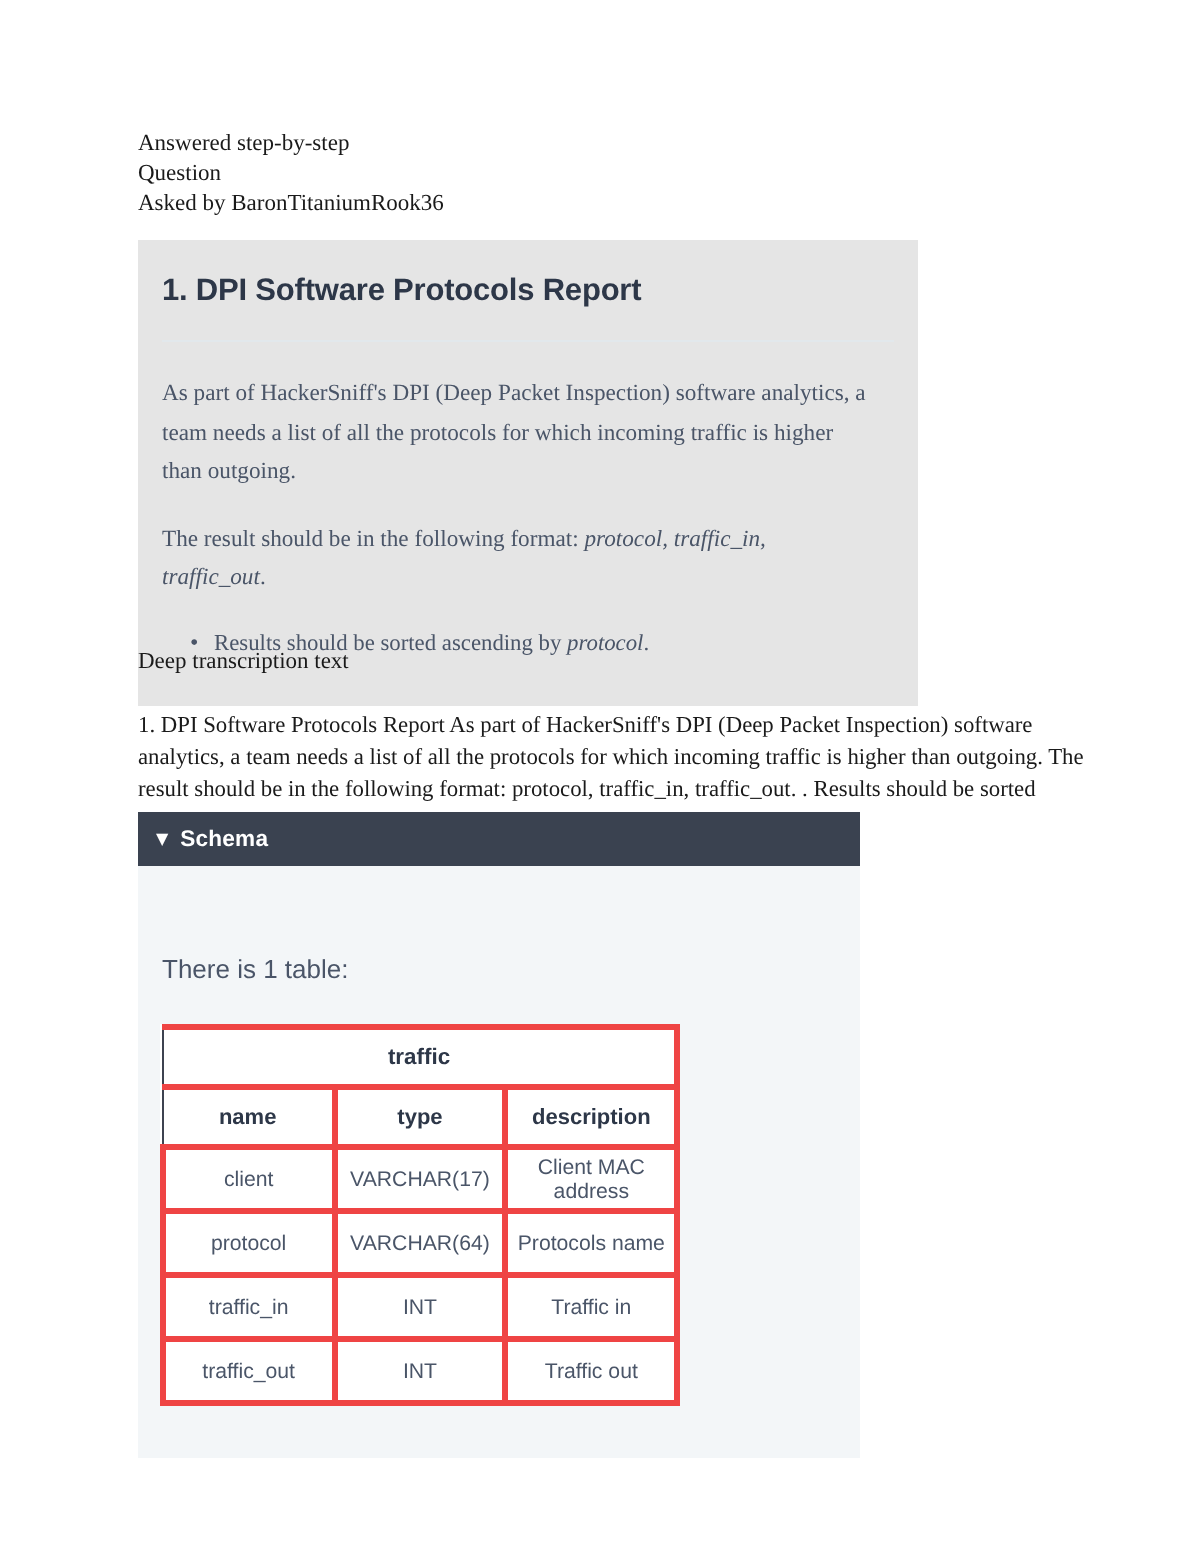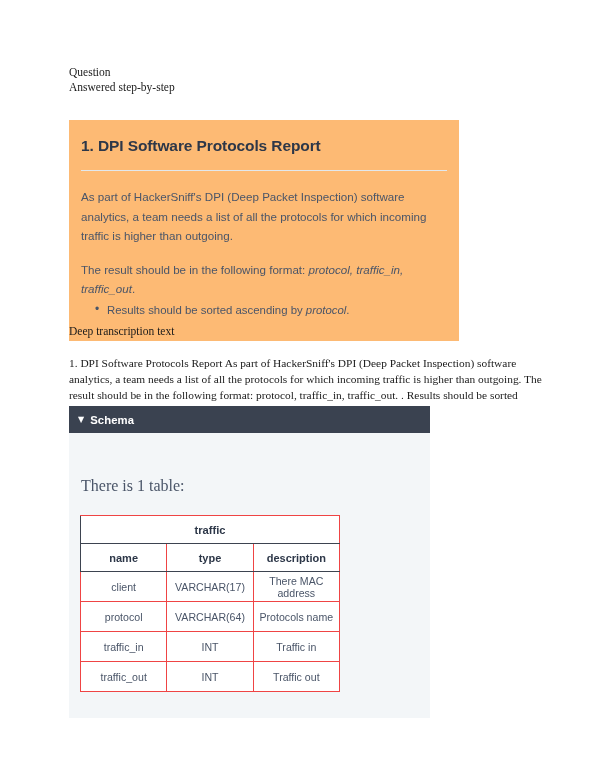--- a/index.html
+++ b/index.html
@@ -35,47 +35,47 @@
     color: #1a1a1a;
   }
   .meta div { white-space: nowrap; }
 
   
   .qcard {
     position: absolute;
     left: 69px;
     top: 120px;
     width: 390px;
-    background: #fdba74;
+    background: #e5e5e5;
     padding: 0;
   }
   .qcard-title {
     font-family: "Liberation Sans", sans-serif;
     font-size: 15.5px;
     font-weight: bold;
     color: #2d3748;
     padding: 17px 22px 15px 12px;
     letter-spacing: -0.1px;
   }
   .qcard-divider {
     height: 1px;
     background: #e2e8ec;
     margin: 0 12px 0 12px;
   }
   .qcard-body {
     padding: 16px 22px 14px 12px;
-    font-family: Liberation Sans, sans-serif;
+    font-family: Liberation Serif, serif;
     font-size: 11.6px;
     line-height: 19.5px;
     color: #4a5568;
   }
   .qcard-body p {
     margin: 0 0 14px 0;
   }
-  .qcard-body p.last { margin-bottom: 2px; }
+  .qcard-body p.last { margin-bottom: 14px; }
   .qcard-body em {
     font-style: italic;
   }
   .qcard-list {
     margin: 0;
     padding: 0 0 8px 26px;
     list-style: none;
   }
   .qcard-list li {
     position: relative;
@@ -137,40 +137,40 @@
     font-family: "DejaVu Sans", sans-serif;
   }
   .scard-header-label {
     color: #ffffff;
     font-family: "Liberation Sans", sans-serif;
     font-size: 11.3px;
     font-weight: bold;
     letter-spacing: 0.1px;
   }
   .scard-note {
-    font-family: Liberation Serif, serif;
-    font-size: 16px;
+    font-family: Liberation Sans, sans-serif;
+    font-size: 13px;
     color: #4a5568;
     padding: 44px 0 0 12px;
   }
 
   
   .tbl-wrap {
     padding: 20px 0 0 11px;
   }
   table.schema {
     border-collapse: collapse;
     border: 1.6px solid #3d4350;
     background: #ffffff;
     table-layout: fixed;
     width: 260px;
     font-family: "Liberation Sans", sans-serif;
   }
   table.schema td, table.schema th {
-    border: 1px solid #ef4444;
+    border: 3px solid #ef4444;
     text-align: center;
     color: #4a5568;
     font-weight: normal;
     font-size: 10.6px;
     padding: 0;
     height: 29px;
     vertical-align: middle;
   }
   table.schema tr.caption-row td {
     border-bottom: 1.6px solid #3d4350;
@@ -191,22 +191,23 @@
   .col-name  { width: 66px; }
   .col-type  { width: 76px; }
   .col-desc  { width: 118px; }
 </style>
 </head>
 <body>
 
 <div class="page">
 
   <div class="meta">
+    <div>Answered step-by-step</div>
     <div>Question</div>
-    <div>Answered step-by-step</div>
+    <div>Asked by BaronTitaniumRook36</div>
   </div>
 
   <div class="qcard">
     <div class="qcard-title">1. DPI Software Protocols Report</div>
     <div class="qcard-divider"></div>
     <div class="qcard-body">
       <p>As part of HackerSniff's DPI (Deep Packet Inspection) software analytics, a team needs a list of all the protocols for which incoming traffic is higher than outgoing.</p>
       <p class="last"><span>The result should be in the following format: </span><em>protocol, traffic_in, traffic_out</em><span>.</span></p>
       <ul class="qcard-list">
         <li><span>Results should be sorted ascending by </span><em>protocol</em><span>.</span></li>
@@ -230,21 +231,21 @@
             <td colspan="3">traffic</td>
           </tr>
           <tr class="head-row">
             <th class="col-name">name</th>
             <th class="col-type">type</th>
             <th class="col-desc">description</th>
           </tr>
           <tr>
             <td>client</td>
             <td>VARCHAR(17)</td>
-            <td>There MAC address</td>
+            <td>Client MAC address</td>
           </tr>
           <tr>
             <td>protocol</td>
             <td>VARCHAR(64)</td>
             <td>Protocols name</td>
           </tr>
           <tr>
             <td>traffic_in</td>
             <td>INT</td>
             <td>Traffic in</td>

